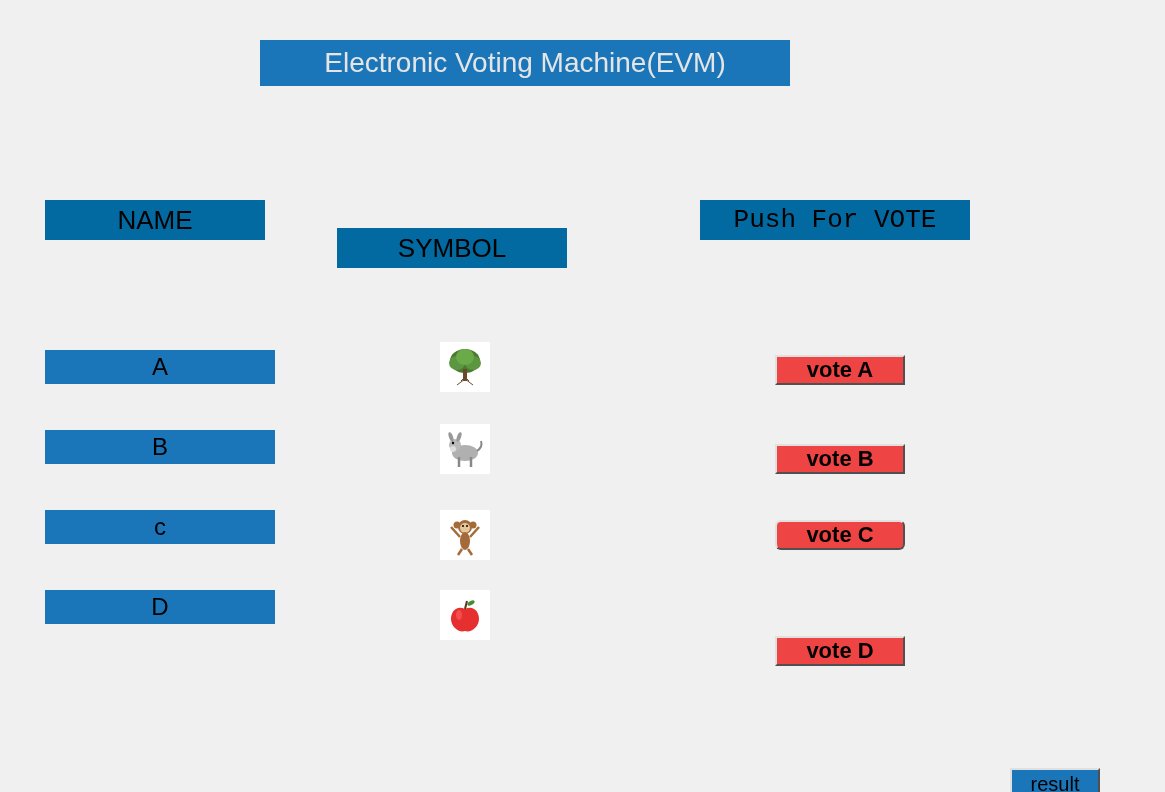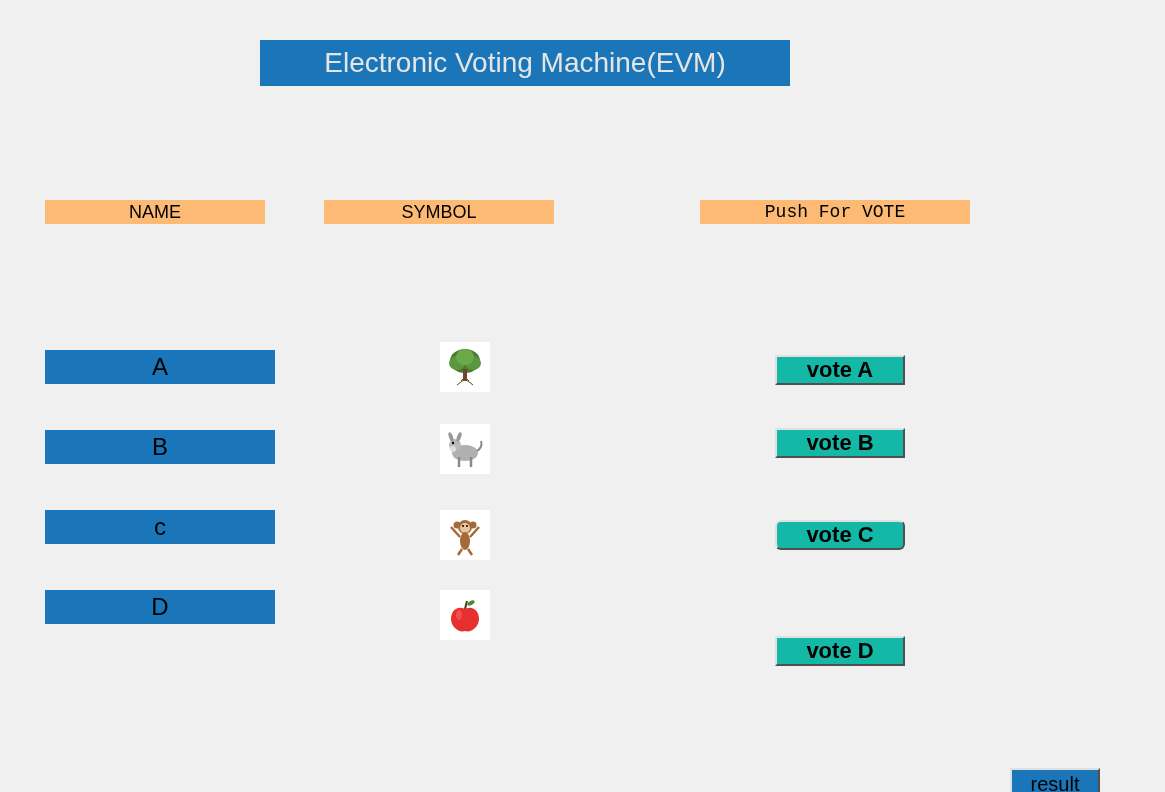--- a/index.html
+++ b/index.html
@@ -23,35 +23,36 @@
       background: #1b76b9;
       color: #e5e5e5;
       font-size: 28px;
       display: flex;
       align-items: center;
       justify-content: center;
     }
     .header-label {
       position: absolute;
       top: 200px;
-      height: 24px;
-      background: #fdba74;
-      color: #000;
-      font-size: 18px;
+      height: 40px;
+      background: #0369a1;
+      color: #000;
+      font-size: 26px;
       display: flex;
       align-items: center;
       justify-content: center;
     }
     .header-name {
       left: 45px;
       width: 220px;
     }
     .header-symbol {
-      left: 324px;
+      left: 337px;
       width: 230px;
+      margin-top: 28px;
     }
     .header-vote {
       left: 700px;
       width: 270px;
       font-family: Liberation Mono, monospace;
     }
     .name-label {
       position: absolute;
       left: 45px;
       width: 230px;
@@ -79,35 +80,35 @@
     }
     .sym-a { top: 342px; }
     .sym-b { top: 424px; }
     .sym-c { top: 510px; }
     .sym-d { top: 590px; }
     .vote-button {
       position: absolute;
       left: 775px;
       width: 130px;
       height: 30px;
-      background: #14b8a6;
+      background: #ef4444;
       color: #000;
       font-size: 22px;
       font-weight: bold;
       display: flex;
       align-items: center;
       justify-content: center;
       border-top: 2px solid #e0e0e0;
       border-left: 2px solid #e0e0e0;
       border-right: 2px solid #505050;
       border-bottom: 2px solid #505050;
       cursor: pointer;
     }
     .vbtn-a { top: 355px; }
-    .vbtn-b { top: 428px; }
+    .vbtn-b { top: 444px; }
     .vbtn-c { top: 520px; border-radius: 6px; }
     .vbtn-d { top: 636px; }
     .result-button {
       position: absolute;
       top: 768px;
       left: 1010px;
       width: 90px;
       height: 33px;
       background: #1b76b9;
       color: #000;

